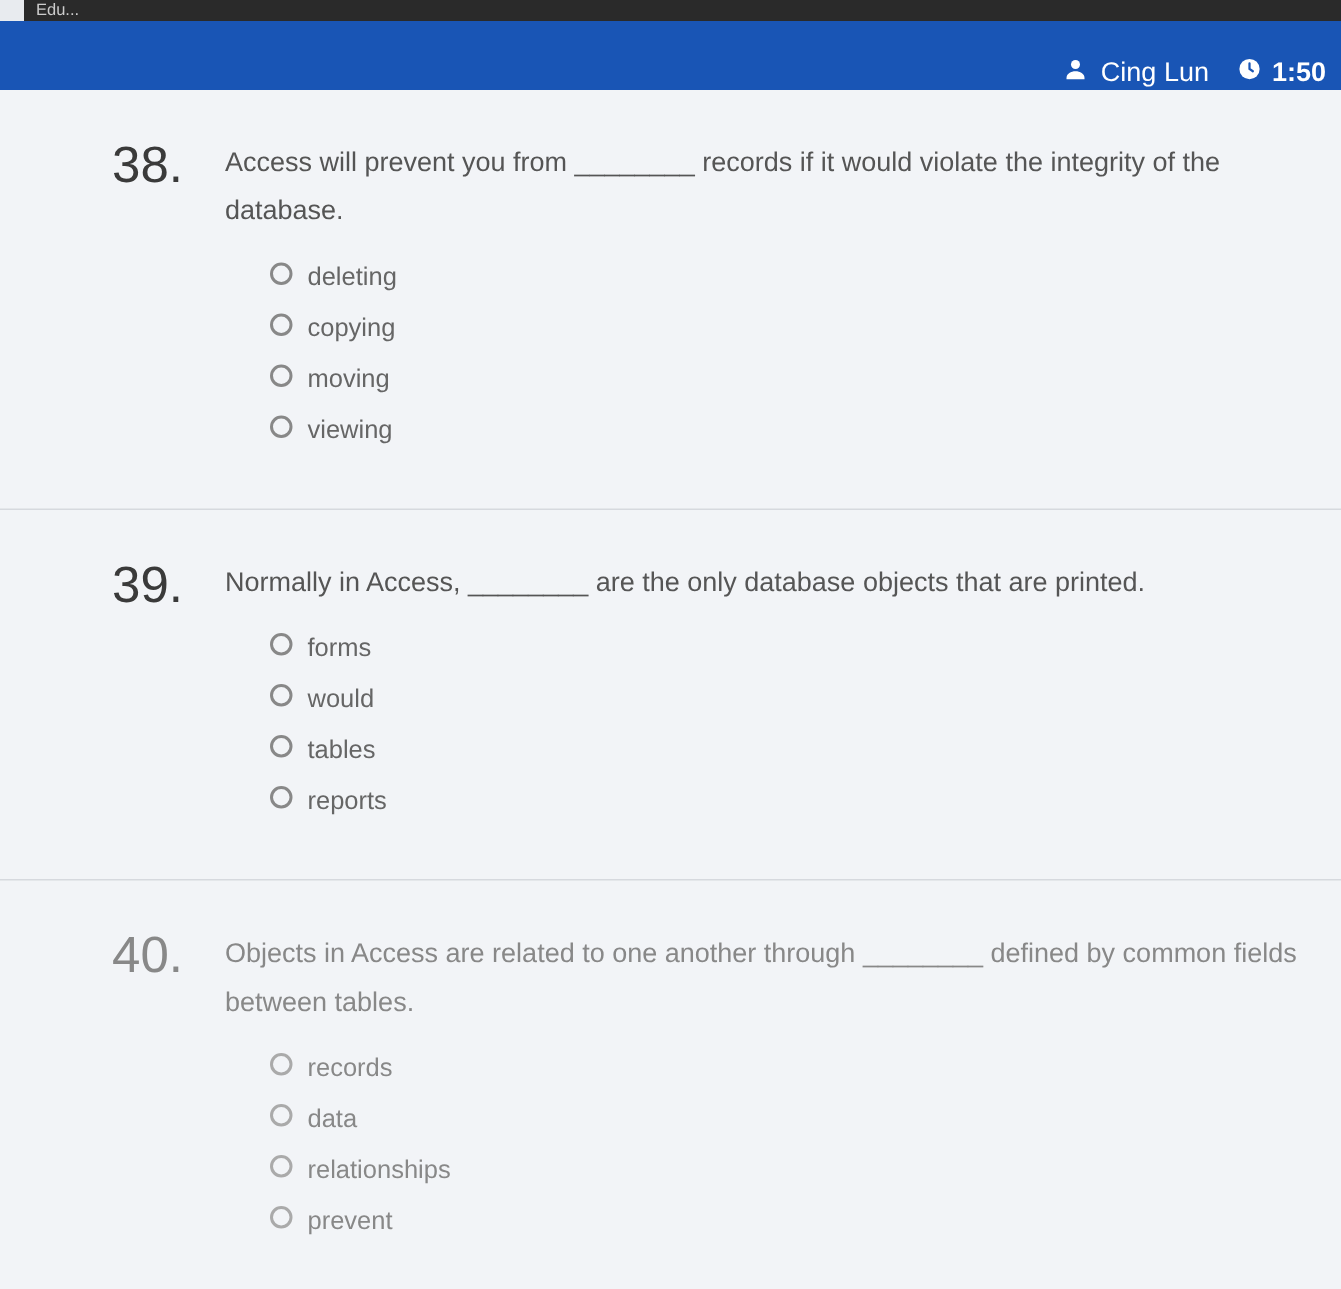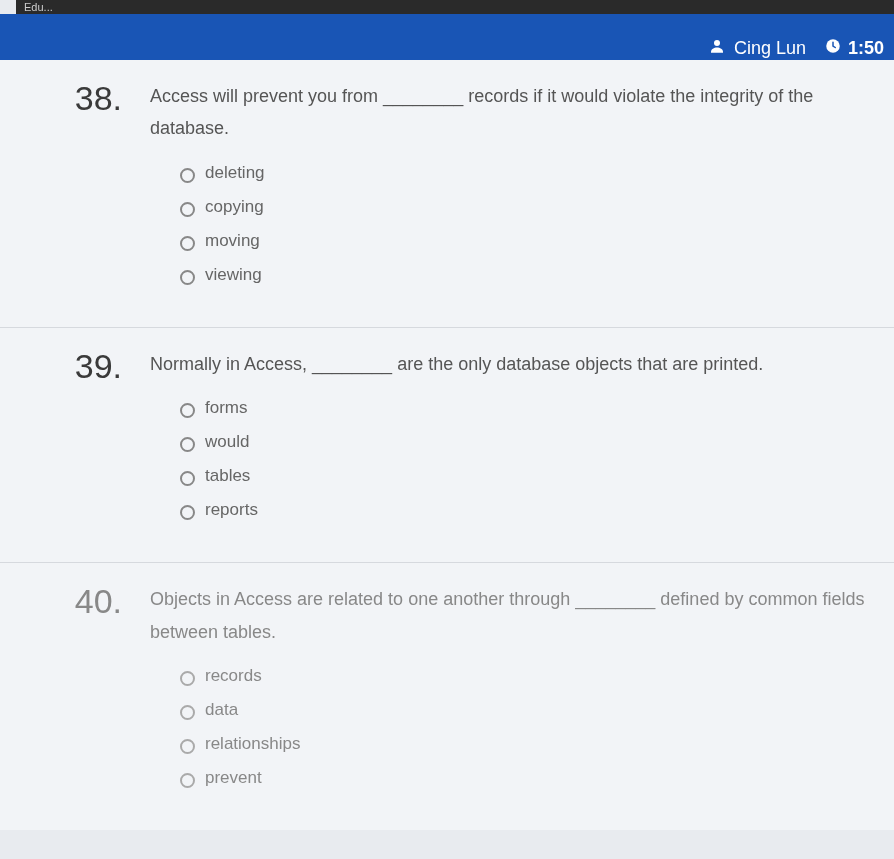--- a/index.html
+++ b/index.html
@@ -33,21 +33,21 @@
   }
   .header-user { display: flex; align-items: center; gap: 8px; margin-right: 18px; }
   .header-timer { display: flex; align-items: center; gap: 6px; font-weight: 600; }
   .icon-svg { display: inline-block; vertical-align: middle; }
   .content {
     background: #f2f4f7;
     padding: 0;
   }
   .question-block {
     display: flex;
-    padding: 20px 20px 28px 40px;
+    padding: 32px 20px 28px 40px;
     border-bottom: 1px solid #d6d9de;
   }
   .q-number {
     font-size: 34px;
     font-weight: 400;
     color: #3a3a3a;
     width: 110px;
     flex-shrink: 0;
     text-align: right;
     padding-right: 28px;
@@ -58,21 +58,21 @@
     font-size: 18px;
     line-height: 1.8;
     color: #555;
     margin-bottom: 18px;
   }
   .options {
     padding-left: 30px;
   }
   .option-row {
     display: flex;
-    align-items: flex-end;
+    align-items: flex-start;
     gap: 10px;
     margin-bottom: 14px;
     font-size: 17px;
     color: #666;
     cursor: pointer;
   }
   .radio-circle {
     width: 15px;
     height: 15px;
     border: 2px solid #888;

